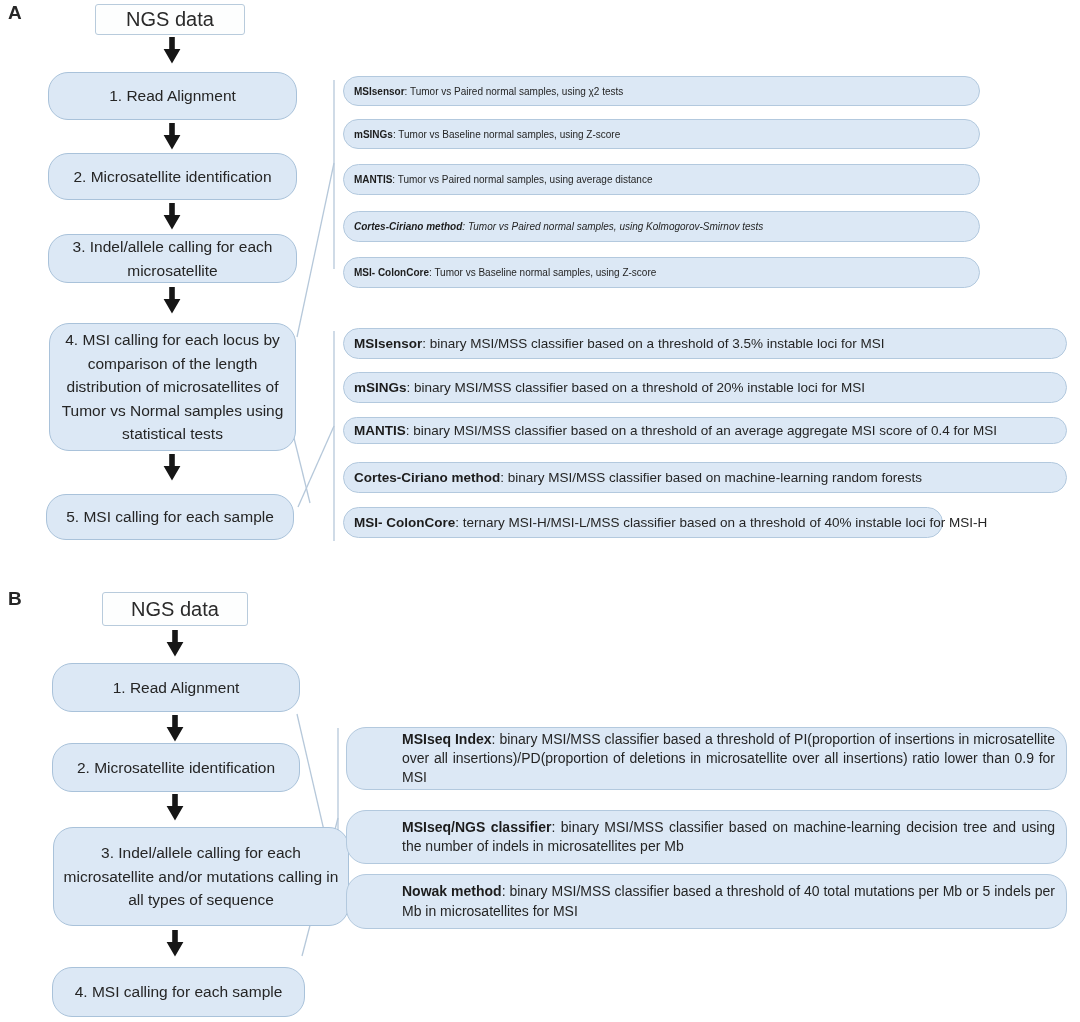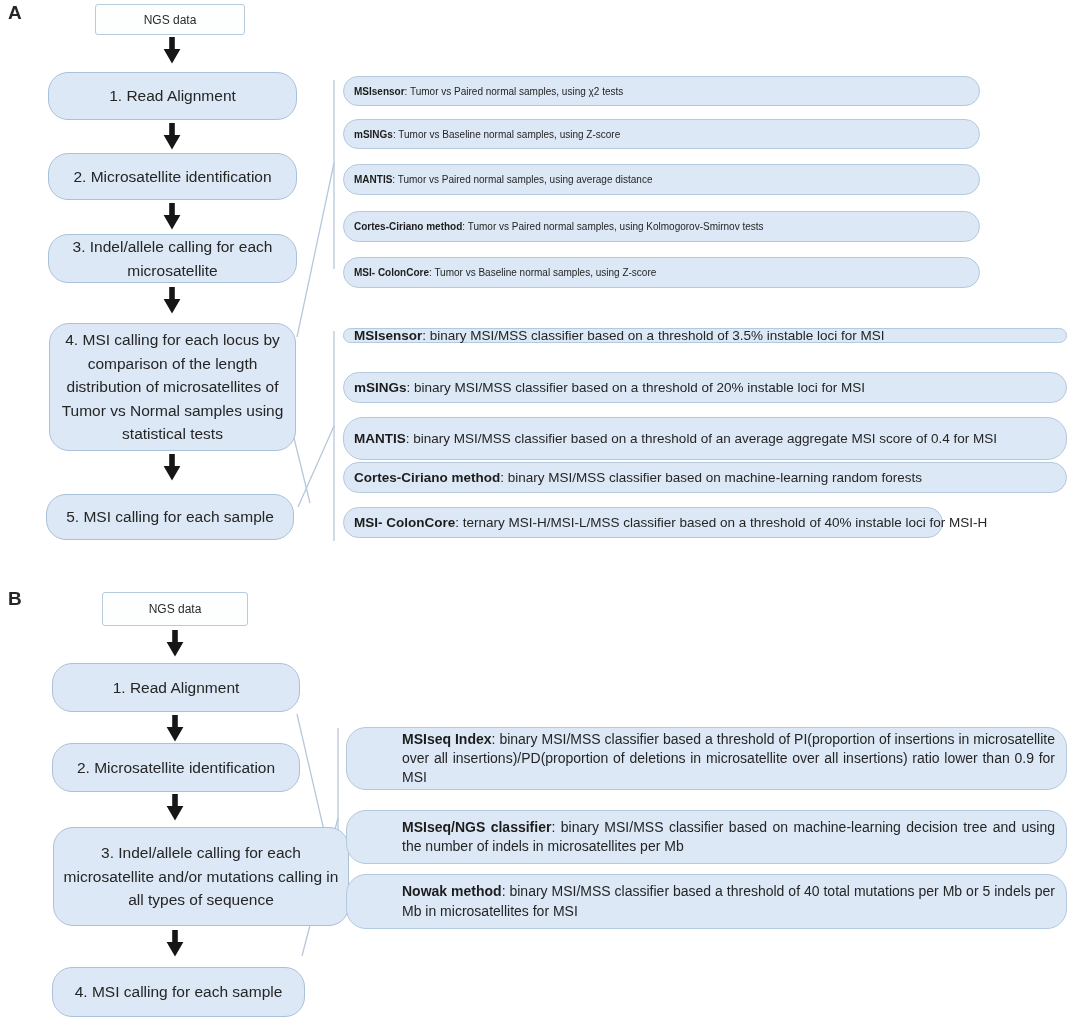--- a/index.html
+++ b/index.html
@@ -13,21 +13,21 @@
   .box {
     position:absolute; box-sizing:border-box; display:flex; align-items:center;border-radius:20px;
   }
   .step {
     background:#dce8f5; border:1px solid #a9c2da;
     justify-content:center; text-align:center;
     font-size:15.5px; line-height:1.52; color:#252525; padding:2px 8px;
   }
   .ngs {
     background:#fdfefe; border:1px solid #b8cbdc; border-radius:3px;
-    justify-content:center; font-size:12px; color:#2a2a2a;
+    justify-content:center; font-size:20px; color:#2a2a2a;
   }
   .callout {
     background:#dce8f5; border:1px solid #b3c9de;
     padding:2px 10px; font-size:10px; color:#252525;
   }
   .callout .co { white-space:nowrap; }
   .callout .b, .gB .b { font-weight:700; color:#1c1c1c; }
   .g2 { font-size:13.5px; }
   .gB {
     font-size:14px; line-height:1.38; padding:3px 11px;
@@ -105,34 +105,34 @@
 
   <div class="box callout" style="left:343px; top:76px;  width:637px; height:30px;">
     <span class="co"><span class="b">MSIsensor</span><span>: Tumor vs Paired normal samples, using χ2 tests</span></span>
   </div>
   <div class="box callout" style="left:343px; top:119px; width:637px; height:30px;">
     <span class="co"><span class="b">mSINGs</span><span>: Tumor vs Baseline normal samples, using Z-score</span></span>
   </div>
   <div class="box callout" style="left:343px; top:164px; width:637px; height:31px;">
     <span class="co"><span class="b">MANTIS</span><span>: Tumor vs Paired normal samples, using average distance</span></span>
   </div>
-  <div class="box callout" style="left:343px; top:211px; width:637px; height:31px;">
+  <div class="box callout" style="left:343px; top:211px; width:637px; height:31px;font-style:italic;">
     <span class="co"><span class="b">Cortes-Ciriano method</span><span>: Tumor vs Paired normal samples, using Kolmogorov-Smirnov tests</span></span>
   </div>
   <div class="box callout" style="left:343px; top:257px; width:637px; height:31px;">
     <span class="co"><span class="b">MSI- ColonCore</span><span>: Tumor vs Baseline normal samples, using Z-score</span></span>
   </div>
 
-  <div class="box callout g2" style="left:343px; top:328px; width:724px; height:15px;">
+  <div class="box callout g2" style="left:343px; top:328px; width:724px; height:31px;">
     <span class="co"><span class="b">MSIsensor</span><span>: binary MSI/MSS classifier based on a threshold of 3.5% instable loci for MSI</span></span>
   </div>
   <div class="box callout g2" style="left:343px; top:372px; width:724px; height:31px;">
     <span class="co"><span class="b">mSINGs</span><span>: binary MSI/MSS classifier based on a threshold of 20% instable loci for MSI</span></span>
   </div>
-  <div class="box callout g2" style="left:343px; top:417px; width:724px; height:43px;">
+  <div class="box callout g2" style="left:343px; top:417px; width:724px; height:27px;">
     <span class="co"><span class="b">MANTIS</span><span>: binary MSI/MSS classifier based on a threshold of an average aggregate MSI score of 0.4 for MSI</span></span>
   </div>
   <div class="box callout g2" style="left:343px; top:462px; width:724px; height:31px;">
     <span class="co"><span class="b">Cortes-Ciriano method</span><span>: binary MSI/MSS classifier based on machine-learning random forests</span></span>
   </div>
   <div class="box callout g2" style="left:343px; top:507px; width:600px; height:31px;">
     <span class="co"><span class="b">MSI- ColonCore</span><span>: ternary MSI-H/MSI-L/MSS classifier based on a threshold of 40% instable loci for MSI-H</span></span>
   </div>
 
   <div class="panel-label" style="left:8px; top:588px;">B</div>

